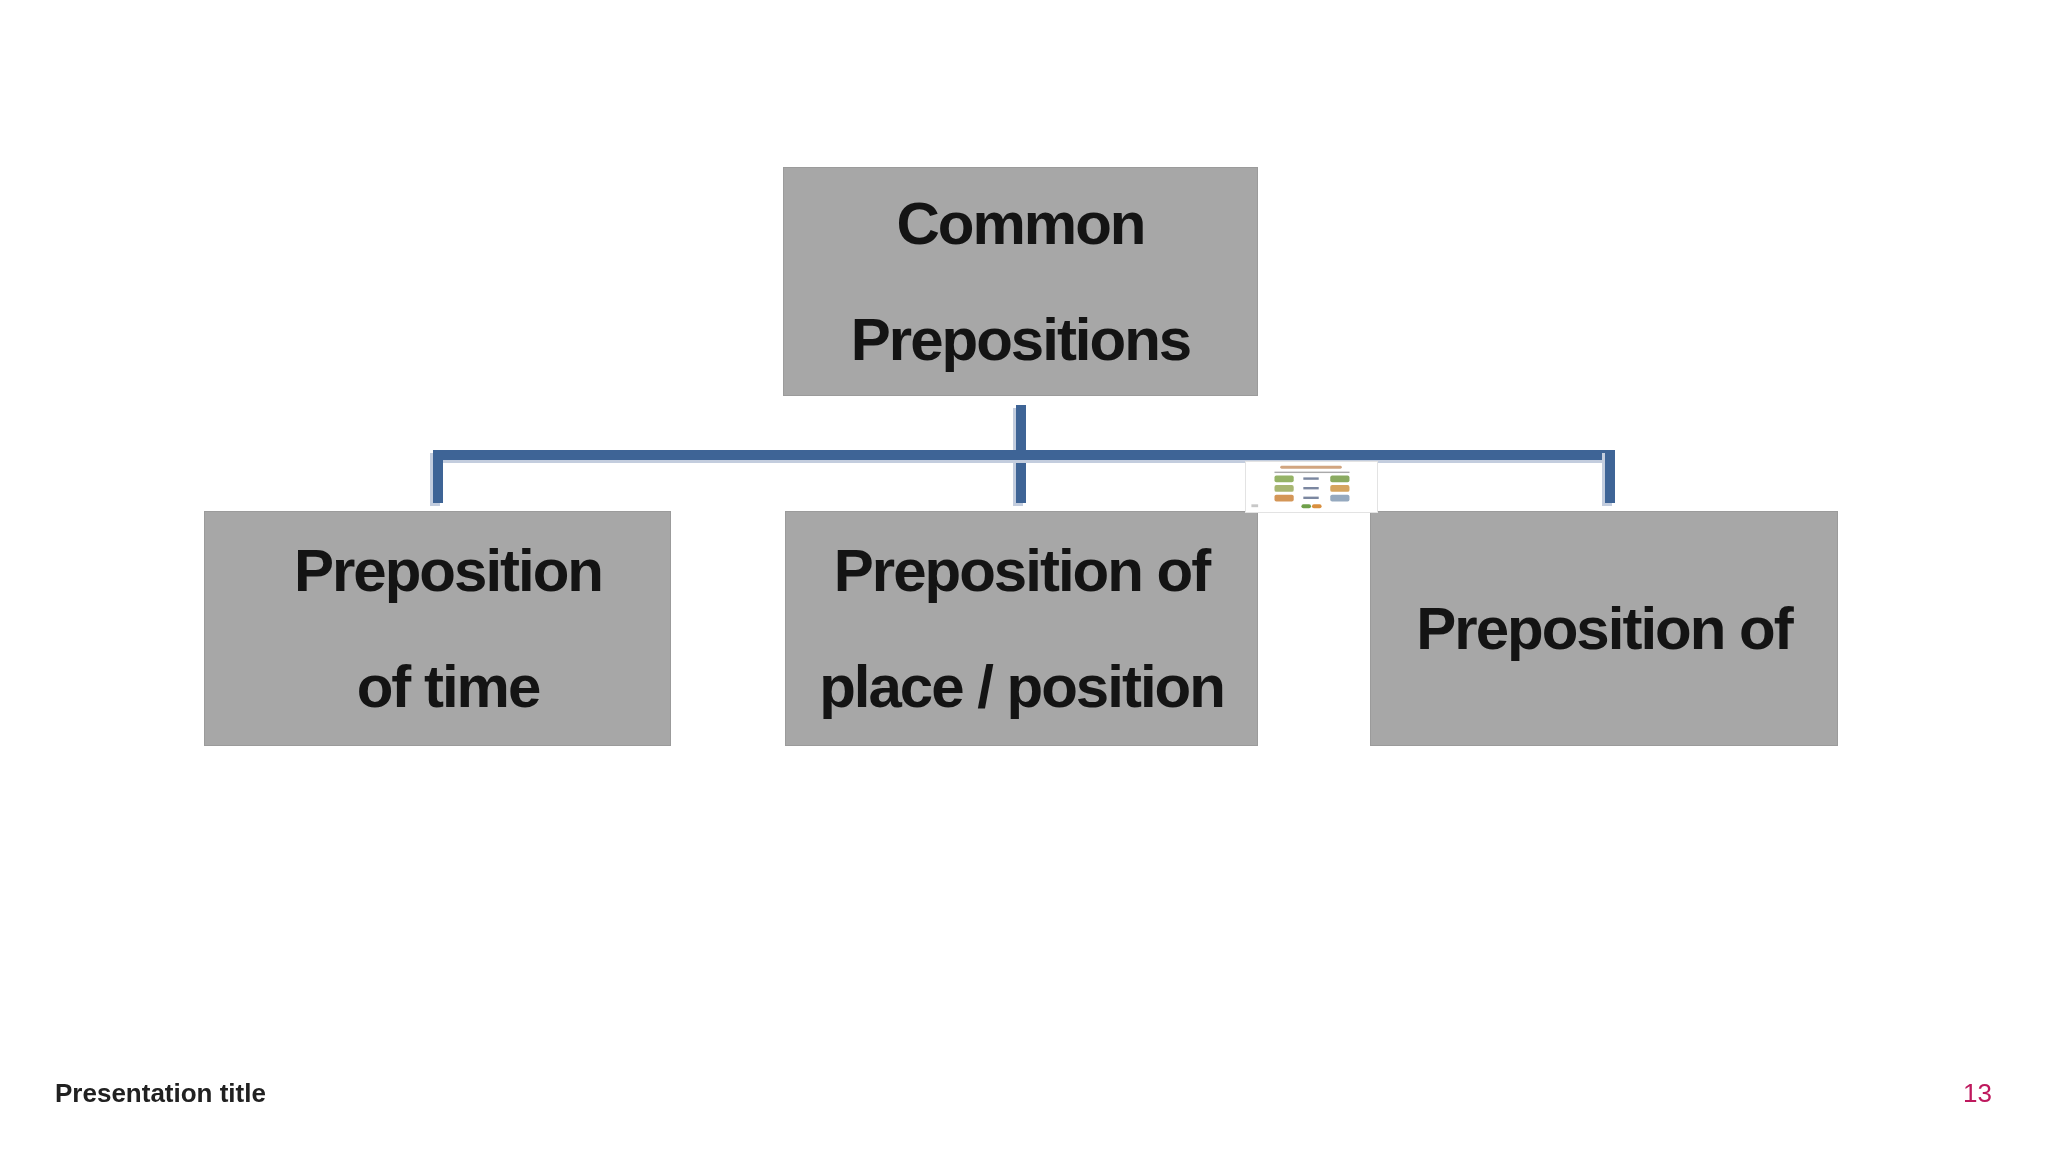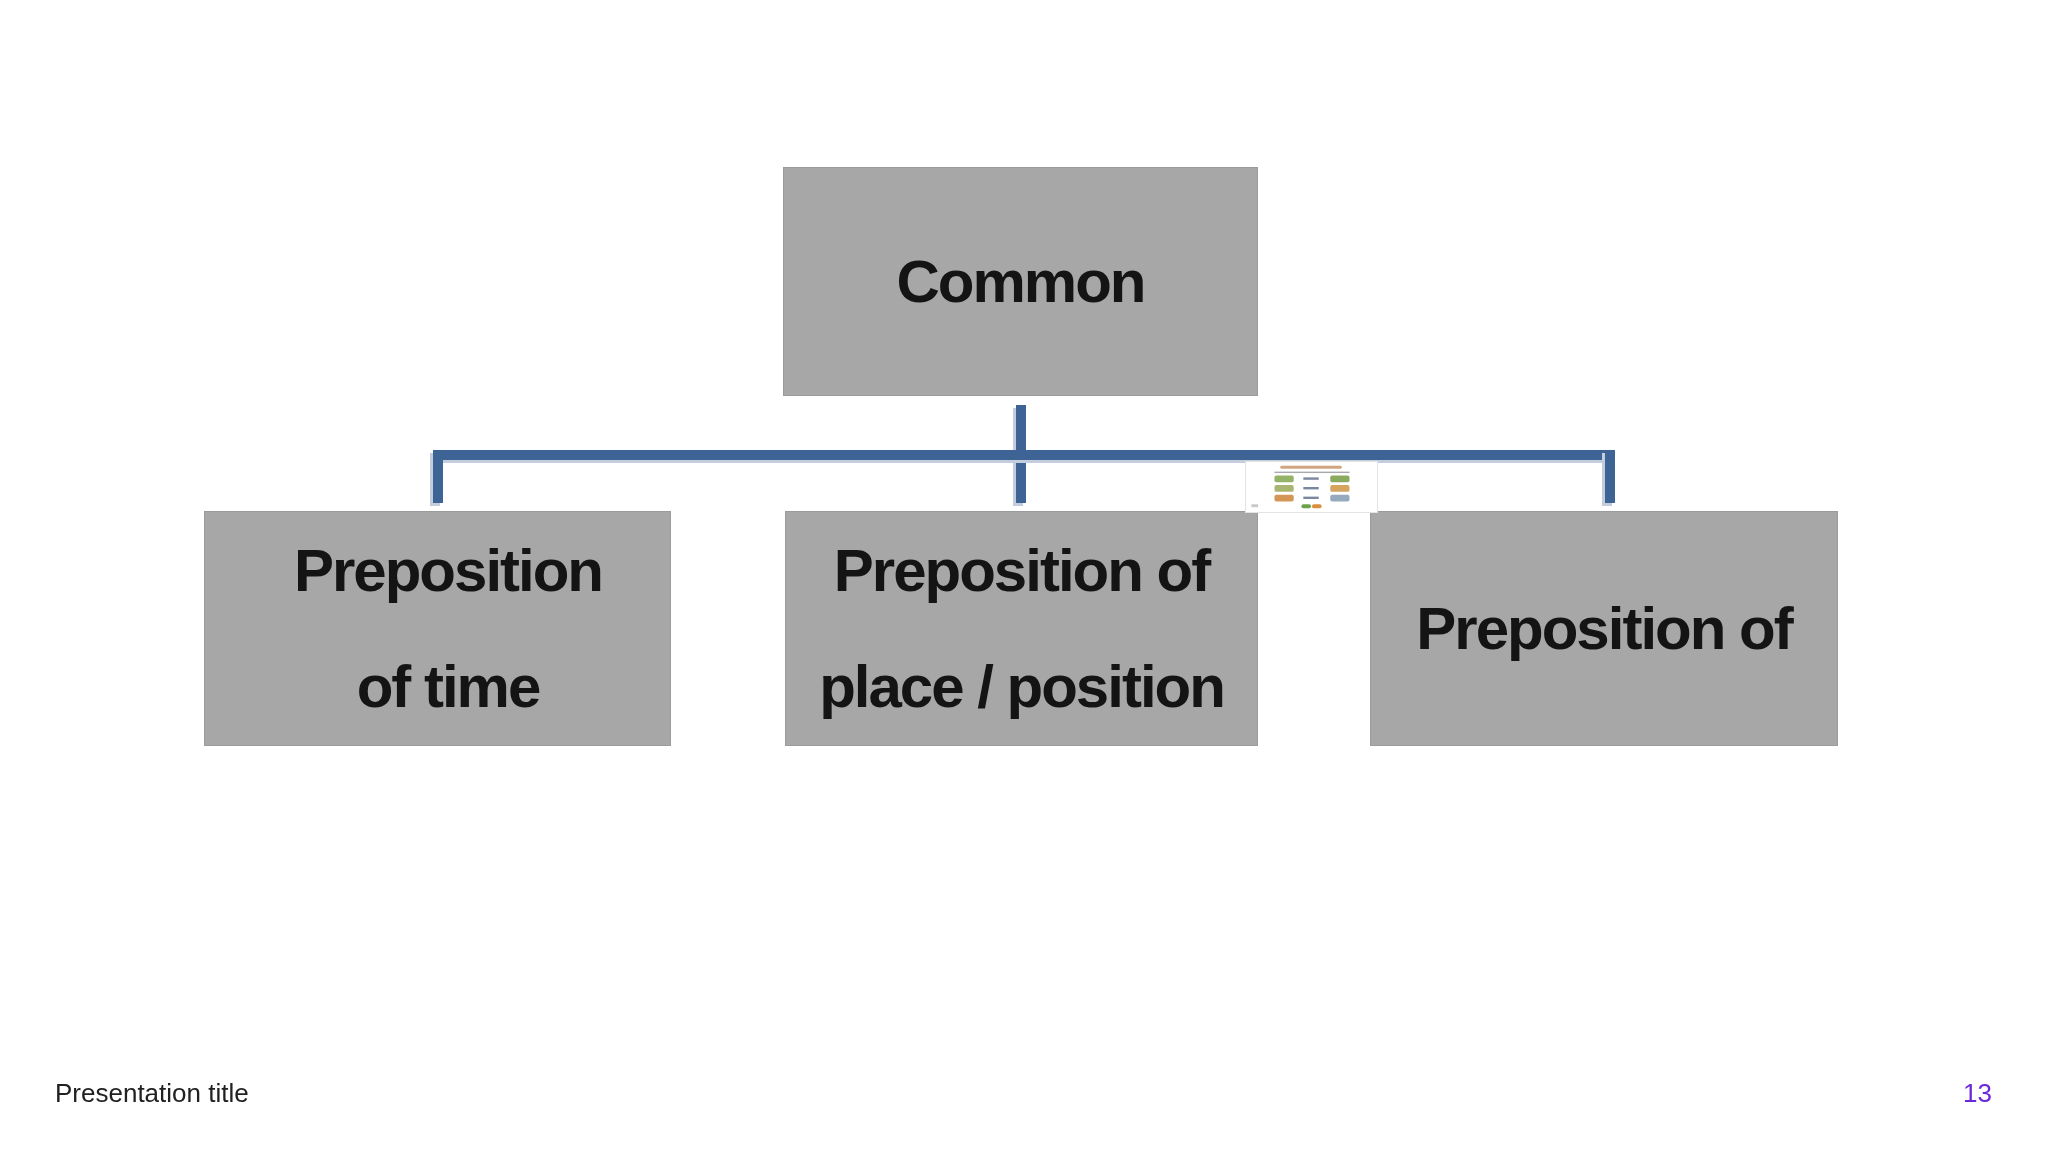--- a/index.html
+++ b/index.html
@@ -61,35 +61,37 @@
     box-sizing: border-box;
   }
   .thumb svg { display: block; width: 100%; height: 100%; }
 
   
   .footer-title {
     position: absolute;
     left: 55px; top: 1078px;
     font-size: 26px;
     color: #212121;
+    font-weight: bold;
   }
   .page-number {
     position: absolute;
     right: 56px; top: 1078px;
     font-size: 26px;
-    color: #6d28d9;
+    color: #be185d;
   }
 </style>
 </head>
 <body>
 
 <div class="slide">
 
   <div class="node node-root">
     <span>Common</span>
+    <span>Prepositions</span>
   </div>
 
   <div class="conn conn-v-mid"></div>
   <div class="conn conn-h"></div>
   <div class="conn conn-v-left"></div>
   <div class="conn conn-v-right"></div>
 
   <div class="node node-left">
     <span>Preposition</span>
     <span>of time</span>

